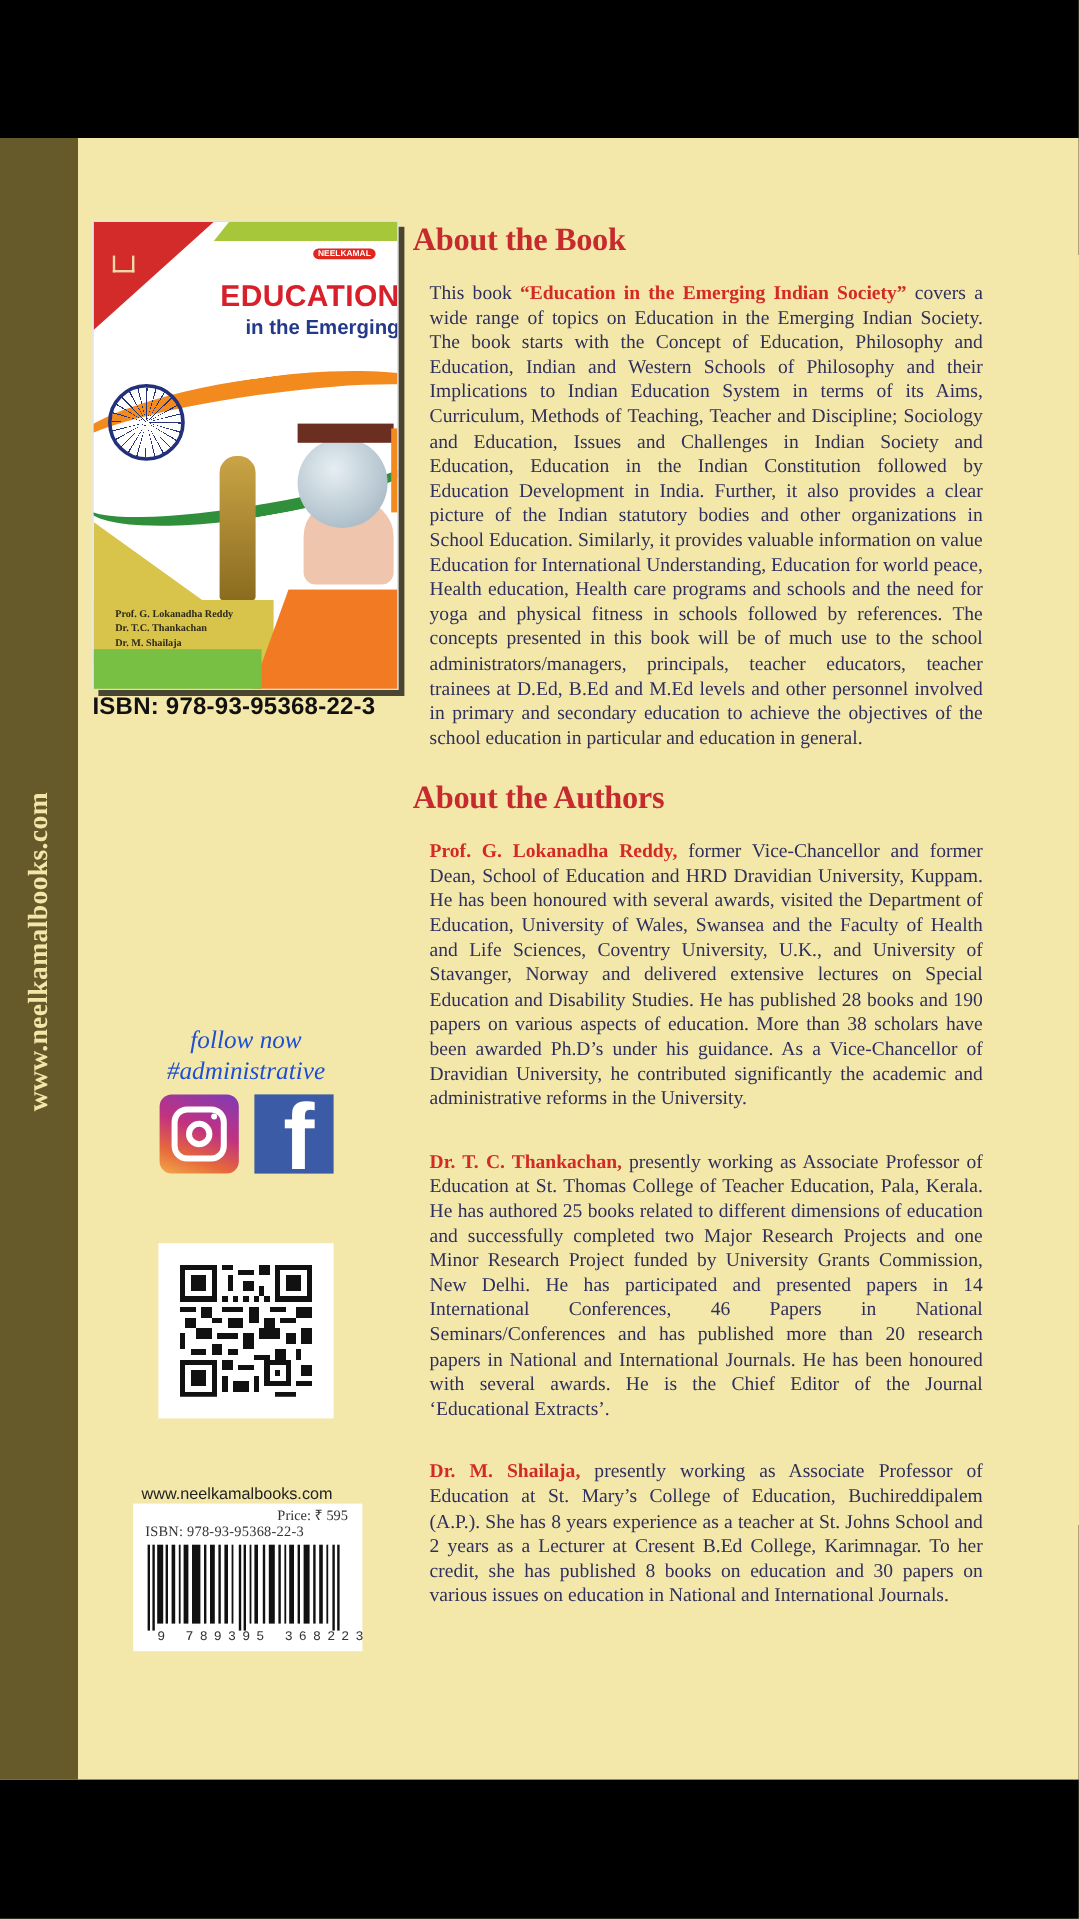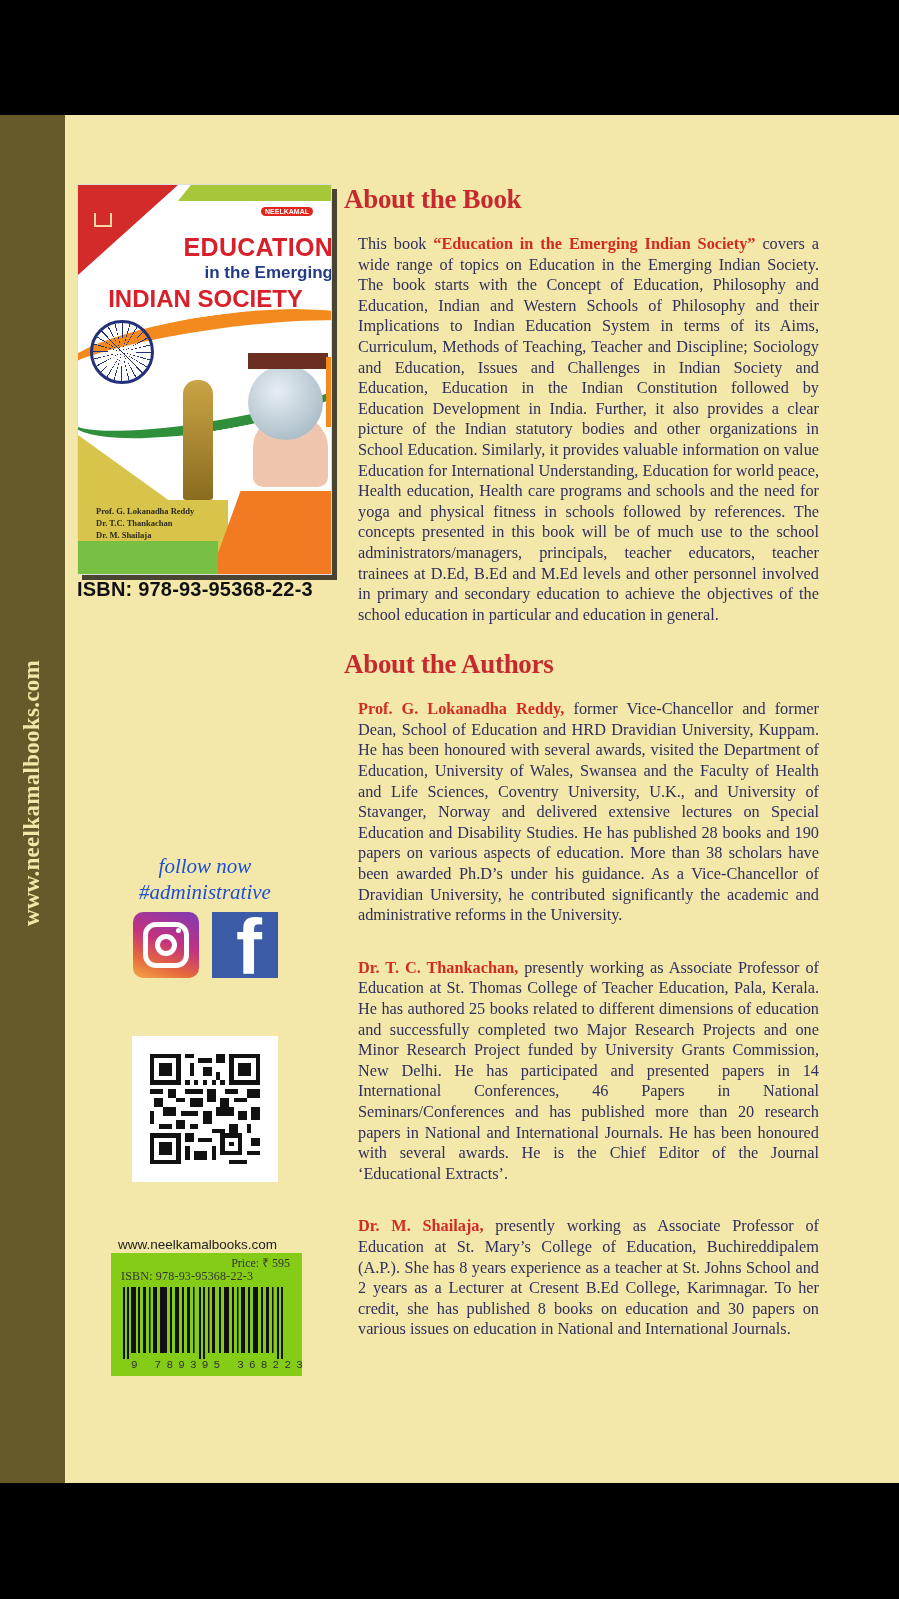--- a/index.html
+++ b/index.html
@@ -81,21 +81,21 @@
     .ig .dot { position: absolute; left: 43px; top: 16px; width: 5px; height: 5px; background: #fff; border-radius: 50%; }
     .fb { width: 66px; height: 66px; background: #3b5ba6; position: relative; overflow: hidden; }
     .fb span { position: absolute; left: 24px; top: -4px; color: #fff; font-family: "Liberation Sans", sans-serif;
       font-weight: bold; font-size: 78px; line-height: 78px; }
     
     .qr-box { position: absolute; left: 132px; top: 921px; width: 146px; height: 146px; background: #fff; }
     .qr { position: absolute; left: 18px; top: 18px; width: 110px; height: 110px; }
     
     .bc-url { position: absolute; left: 118px; top: 1122px; font-family: "Liberation Sans", sans-serif;
       font-size: 13.5px; color: #222; }
-    .bc-box { position: absolute; left: 111px; top: 1138px; width: 191px; height: 123px; background: #84cc16; }
+    .bc-box { position: absolute; left: 111px; top: 1138px; width: 191px; height: 123px; background: #ffffff; }
     .bc-price { position: absolute; right: 12px; top: 1px; font-family: "Liberation Serif", serif; font-size: 12px; color: #333; }
     .bc-isbn { position: absolute; left: 10px; top: 16px; font-family: "Liberation Serif", serif; font-size: 12px; color: #333; letter-spacing: 0.2px; }
     .bars { position: absolute; left: 8px; top: 34px; width: 180px; height: 72px; }
     .bc-digits { position: absolute; left: 20px; top: 106px; width: 184px; font-family: Liberation Mono, monospace;
       font-size: 11px; color: #333; letter-spacing: 5.2px; white-space: nowrap; }
     
     .col { position: absolute; left: 344px; top: 67px; width: 489px; color: #2f2f5e;
       font-family: "Liberation Serif", serif; font-size: 16.3px; line-height: 20.6px; text-align: justify; }
     .col h2 { margin: 0; color: #c62a2e; font-weight: bold; font-size: 27px; line-height: 34px;
       font-family: "Liberation Serif", serif; letter-spacing: -0.3px; }
@@ -114,21 +114,20 @@
 
   <div class="cover-wrap">
     <div class="cover-shadow"></div>
     <div class="cover">
       <div class="cv-red-tri"></div>
       <div class="cv-green-bar"></div>
       <div class="cv-logo"></div>
       <div class="cv-brand">NEELKAMAL</div>
       <div class="cv-t1">EDUCATION</div>
       <div class="cv-t2">in the Emerging</div>
-      <div class="cv-t3">INDIAN SOCIETY</div>
       <div class="cv-swoosh-o"></div>
       <div class="cv-swoosh-g"></div>
       <div class="cv-chakra"></div>
       <div class="cv-yellow"></div>
       <div class="cv-yellow2"></div>
       <div class="cv-emblem"></div>
       <div class="cv-hands"></div>
       <div class="cv-globe"></div>
       <div class="cv-cap"></div>
       <div class="cv-tassel"></div>

